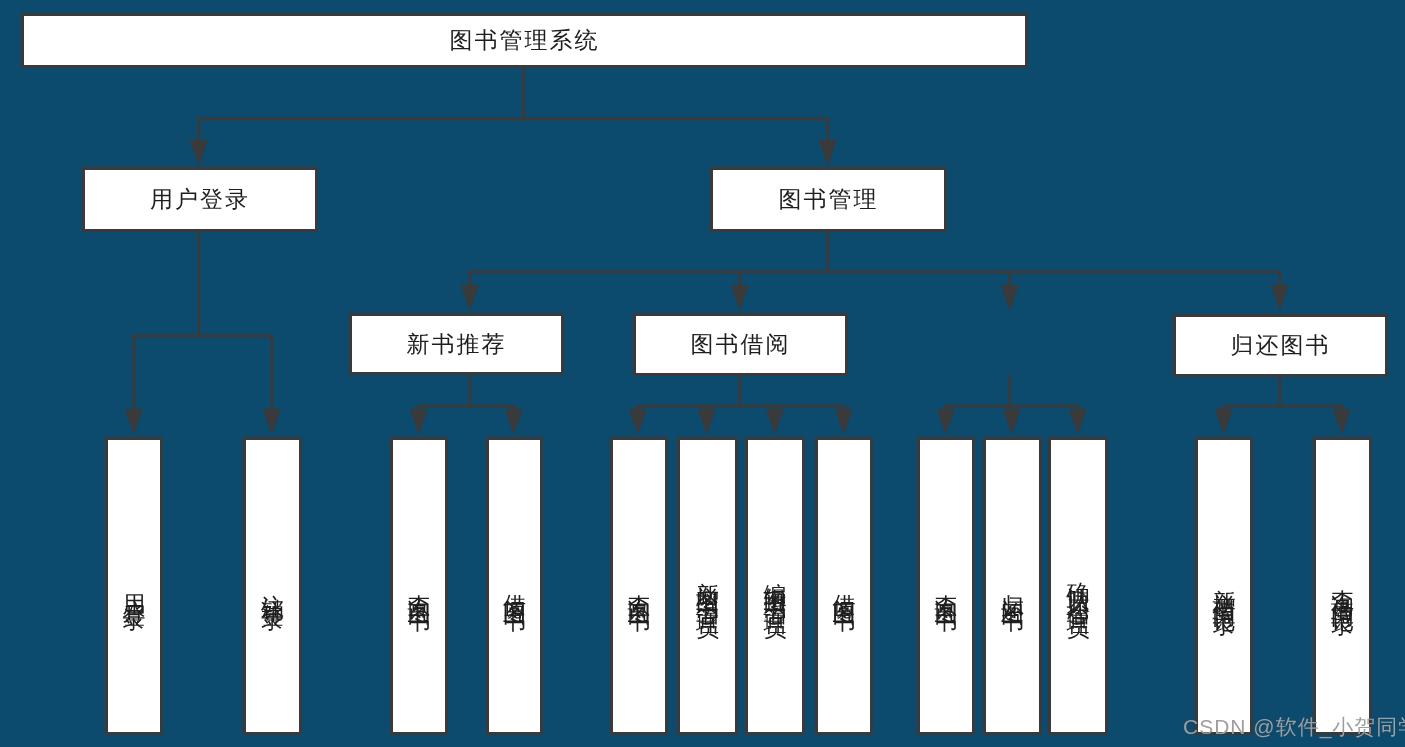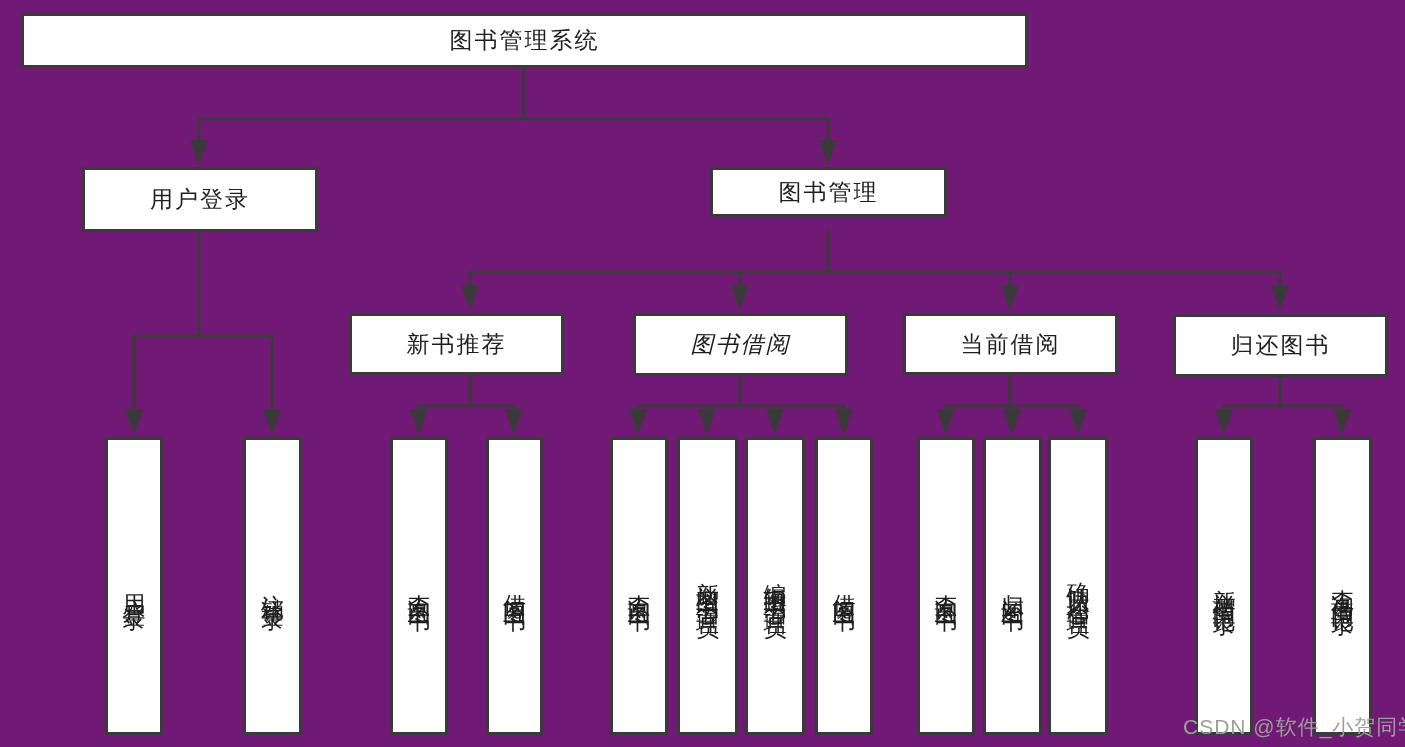--- a/index.html
+++ b/index.html
@@ -4,21 +4,21 @@
 <style>
   html, body {
     margin: 0;
     padding: 0;
     background: #ffffff;
   }
   .stage {
     position: relative;
     width: 1405px;
     height: 747px;
-    background: #701a75;
+    background: #0c4a6e;
     font-family: "Liberation Sans", "DejaVu Sans", sans-serif;
     overflow: hidden;
   }
   .wires {
     position: absolute;
     left: 0;
     top: 0;
     width: 1405px;
     height: 747px;
   }
@@ -30,23 +30,23 @@
     display: flex;
     align-items: center;
     justify-content: center;
     font-size: 23px;
     letter-spacing: 2px;
     color: #1e1e1e;
     white-space: nowrap;
   }
   .node.root    { left: 21px;   top: 13px;  width: 1007px; height: 55px; }
   .node.login   { left: 82px;   top: 167px; width: 236px;  height: 65px; }
-  .node.mgmt    { left: 710px;  top: 167px; width: 237px;  height: 50px; }
+  .node.mgmt    { left: 710px;  top: 167px; width: 237px;  height: 65px; }
   .node.branch0 { left: 349px;  top: 313px; width: 215px;  height: 62px; }
-  .node.branch1 { left: 633px;  top: 313px; width: 215px;  height: 63px; font-style: italic; }
+  .node.branch1 { left: 633px;  top: 313px; width: 215px;  height: 63px; }
   .node.branch2 { left: 903px;  top: 313px; width: 215px;  height: 62px; }
   .node.branch3 { left: 1173px; top: 314px; width: 215px;  height: 63px; }
   .leaf {
     position: absolute;
     top: 437px;
     height: 298px;
     box-sizing: border-box;
     border: 3px solid #3a3a3a;
     background: #ffffff;
     display: flex;
@@ -167,23 +167,20 @@
   <div class="node mgmt">
     <span>图书管理</span>
   </div>
 
   <div class="node branch0">
     <span>新书推荐</span>
   </div>
   <div class="node branch1">
     <span>图书借阅</span>
   </div>
-  <div class="node branch2">
-    <span>当前借阅</span>
-  </div>
   <div class="node branch3">
     <span>归还图书</span>
   </div>
 
   <div class="leaf l-a1">用户登录</div>
   <div class="leaf l-a2">注销登录</div>
 
   <div class="leaf l-b1">查询图书</div>
   <div class="leaf l-b2">借阅图书</div>
 

